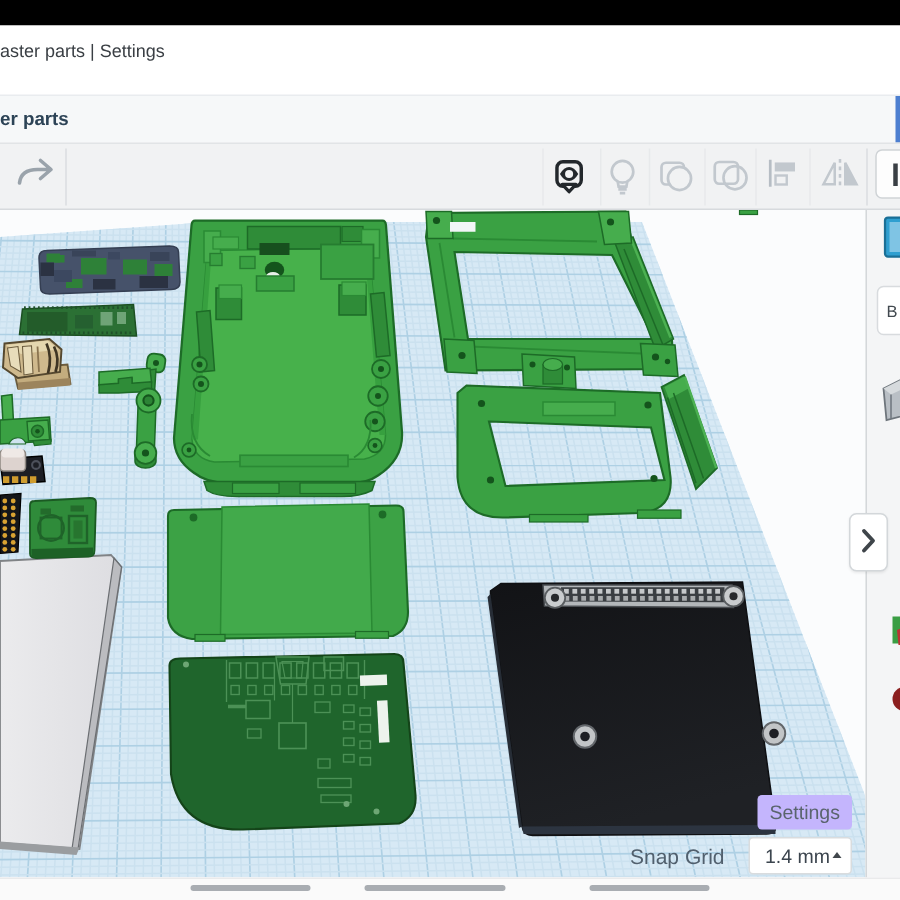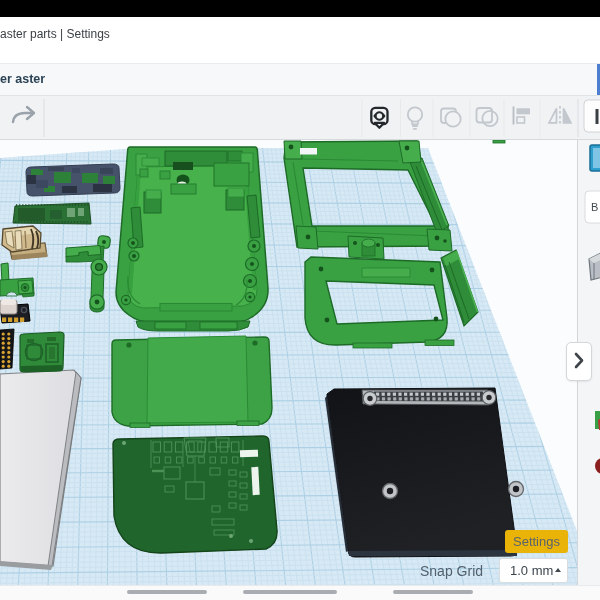--- a/index.html
+++ b/index.html
@@ -3,21 +3,21 @@
 <style>
 html,body{margin:0;padding:0;width:600px;height:600px;overflow:hidden;
 font-family:"Liberation Sans",sans-serif;background:#fff}
 .abs{position:absolute}
 </style></head>
 <body>
 <div class="abs" style="left:0;top:0;width:600px;height:17px;background:#000"></div>
 <div class="abs" style="left:0;top:17px;width:600px;height:46px;background:#fff;border-bottom:1px solid #e9ecef"></div>
 <div class="abs" style="left:0;top:27px;font-size:12px;color:#3a3f44">aster parts | Settings</div>
 <div class="abs" style="left:0;top:64px;width:600px;height:31px;background:#f6f8f9"></div>
-<div class="abs" style="left:0;top:72px;font-size:12.5px;font-weight:bold;color:#2c4356">er aster</div>
+<div class="abs" style="left:0;top:72px;font-size:12.5px;font-weight:bold;color:#2c4356">er parts</div>
 <div class="abs" style="left:597px;top:64px;width:3px;height:35px;background:#4d7fd0"></div>
 <div class="abs" style="left:0;top:95px;width:600px;height:45px;background:#f1f2f3;border-top:1px solid #e1e4e6;border-bottom:1px solid #d7dadd;box-sizing:border-box"></div>
 <svg width="600" height="45" viewBox="0 95 600 45" style="position:absolute;left:0;top:95px">
 <path d="M13,122 q1,-9 12,-9 l8,0 m-6,-6 l7,6 l-7,6" fill="none" stroke="#9aa3ab" stroke-width="2.4" stroke-linecap="round" stroke-linejoin="round"></path>
 <line x1="44" y1="99" x2="44" y2="137" stroke="#dadde0" stroke-width="1"></line>
 <line x1="362" y1="99" x2="362" y2="137" stroke="#e7e9eb" stroke-width="1"></line>
     <line x1="400.5" y1="99" x2="400.5" y2="137" stroke="#e7e9eb" stroke-width="1"></line>
     <line x1="433" y1="99" x2="433" y2="137" stroke="#e7e9eb" stroke-width="1"></line>
     <line x1="470" y1="99" x2="470" y2="137" stroke="#e7e9eb" stroke-width="1"></line>
     <line x1="504" y1="99" x2="504" y2="137" stroke="#e7e9eb" stroke-width="1"></line>
@@ -627,20 +627,20 @@
 <polygon points="589,259 601,253 607,257 594,263" fill="#d6dadd"></polygon>
 <path d="M594,263 L594,279" stroke="#6e757c" stroke-width="1"></path>
 <rect x="595" y="411" width="12" height="18" fill="#3a9e44"></rect>
 <polygon points="598,420 607,416 607,430 599,430" fill="#bb3333"></polygon>
 <circle cx="603" cy="466" r="8" fill="#8b1f1f"></circle>
 </svg>
 <div style="position:absolute;left:566px;top:342px;width:24px;height:37px;background:#fff;border:1px solid #d3d7da;border-radius:5px;box-shadow:0 1px 2px rgba(0,0,0,.08)"></div>
 <svg width="24" height="37" viewBox="0 0 24 37" style="position:absolute;left:566px;top:342px">
     <path d="M10,12 L16,18.5 L10,25" fill="none" stroke="#3f454a" stroke-width="2.6" stroke-linecap="round" stroke-linejoin="round"></path>
   </svg>
-<div class="abs" style="left:505px;top:530px;width:63px;height:23px;background:#eab308;border-radius:3px;font-size:13px;color:#5a646d;text-align:center;line-height:23px">Settings</div>
+<div class="abs" style="left:505px;top:530px;width:63px;height:23px;background:#c4b5fd;border-radius:3px;font-size:13px;color:#5a646d;text-align:center;line-height:23px">Settings</div>
 <div class="abs" style="left:420px;top:563px;font-size:14px;color:#51606e">Snap Grid</div>
 <div class="abs" style="left:499px;top:558px;width:69px;height:25px;background:#fff;border:1px solid #d9dcde;border-radius:3px;box-sizing:border-box"></div>
-<div class="abs" style="left:510px;top:563px;font-size:13px;color:#3c454e">1.0 mm</div>
+<div class="abs" style="left:510px;top:563px;font-size:13px;color:#3c454e">1.4 mm</div>
 <div class="abs" style="left:555px;top:568px;width:0;height:0;border-left:3.5px solid transparent;border-right:3.5px solid transparent;border-bottom:4.5px solid #41474c"></div>
 <div class="abs" style="left:0;top:585px;width:600px;height:15px;background:#fafafa;border-top:1px solid #e9eaeb;box-sizing:border-box"></div>
 <div class="abs" style="left:127px;top:590px;width:80px;height:3.5px;background:#a9adb2;border-radius:2px"></div>
 <div class="abs" style="left:243px;top:590px;width:94px;height:3.5px;background:#a9adb2;border-radius:2px"></div>
 <div class="abs" style="left:393px;top:590px;width:80px;height:3.5px;background:#a9adb2;border-radius:2px"></div>
 </body></html>

